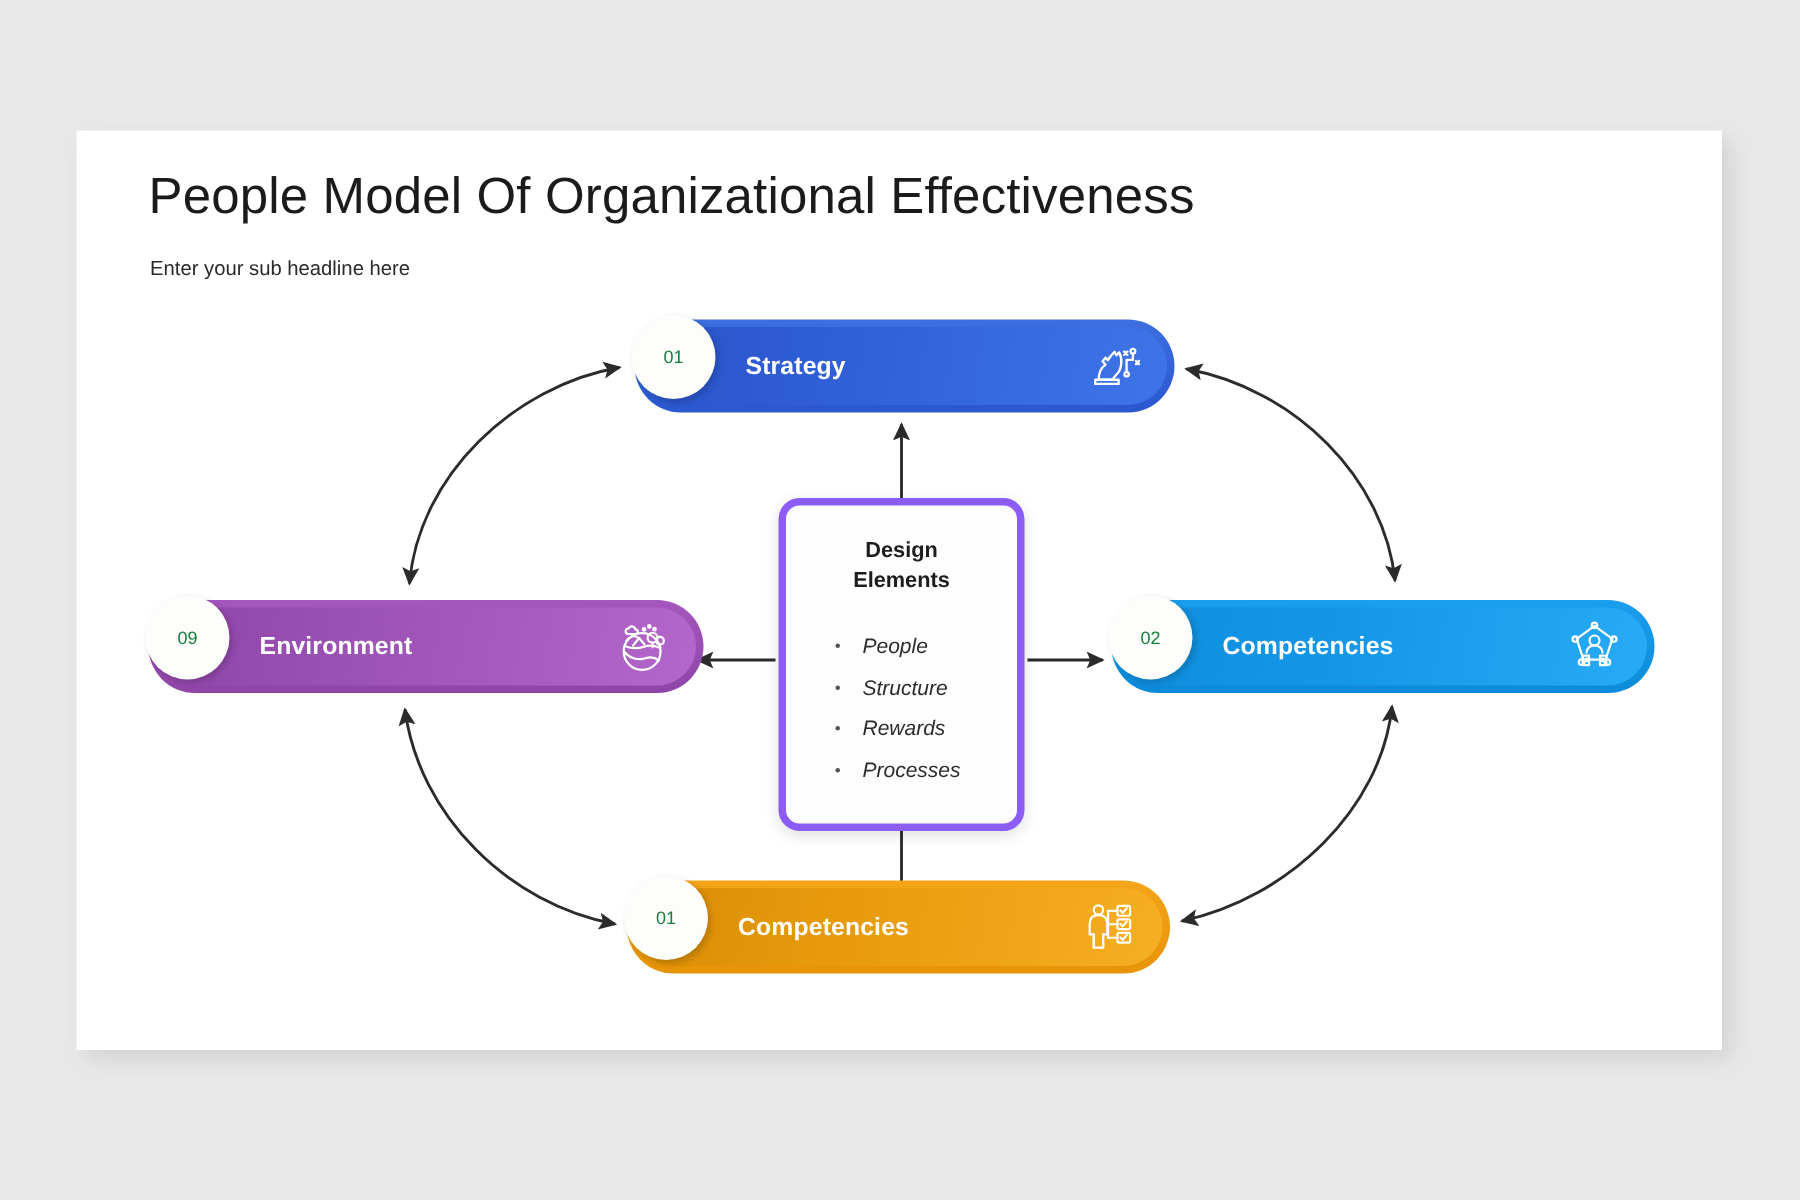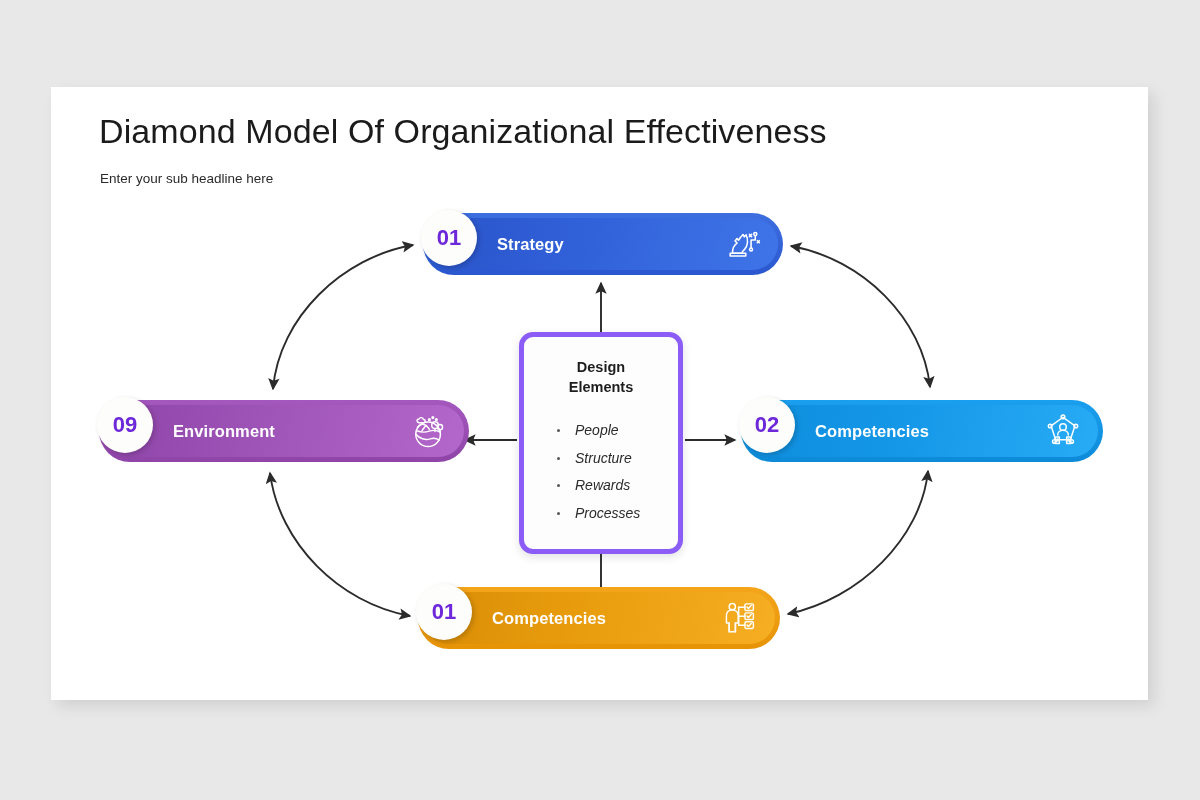--- a/index.html
+++ b/index.html
@@ -87,23 +87,23 @@
     position: absolute;
     left: -2px;
     top: -3px;
     width: 56px;
     height: 56px;
     border-radius: 50%;
     background: #fdfdfb;
     display: flex;
     align-items: center;
     justify-content: center;
-    font-size: 22px;
-    font-weight: 700;
-    color: #6d28d9;
+    font-size: 12px;
+    font-weight: 400;
+    color: #15803d;
     box-shadow: 2px 2px 5px rgba(0,0,0,0.18);
     z-index: 3;
   }
   .pill-label {
     position: absolute;
     left: 74px;
     font-size: 16.5px;
     font-weight: 700;
     color: #ffffff;
     white-space: nowrap;
@@ -177,21 +177,21 @@
     height: 3px;
     border-radius: 50%;
     background: #555;
   }
 </style>
 </head>
 <body>
 
 <div id="slide-card">
 
-  <div id="page-title">Diamond Model Of Organizational Effectiveness</div>
+  <div id="page-title">People Model Of Organizational Effectiveness</div>
   <div id="page-subtitle">Enter your sub headline here</div>
 
   <div id="diagram">
 
     <svg id="arrow-layer" viewBox="0 0 1097 613" xmlns="http://www.w3.org/2000/svg">
       <defs>
         <marker id="ah-end" markerWidth="7" markerHeight="7" refX="5.6" refY="3" orient="auto" markerUnits="strokeWidth">
           <path d="M0,0 L6.4,3 L0,6 L1.3,3 z" fill="#2b2b2b"></path>
         </marker>
         <marker id="ah-start" markerWidth="7" markerHeight="7" refX="0.8" refY="3" orient="auto" markerUnits="strokeWidth">

